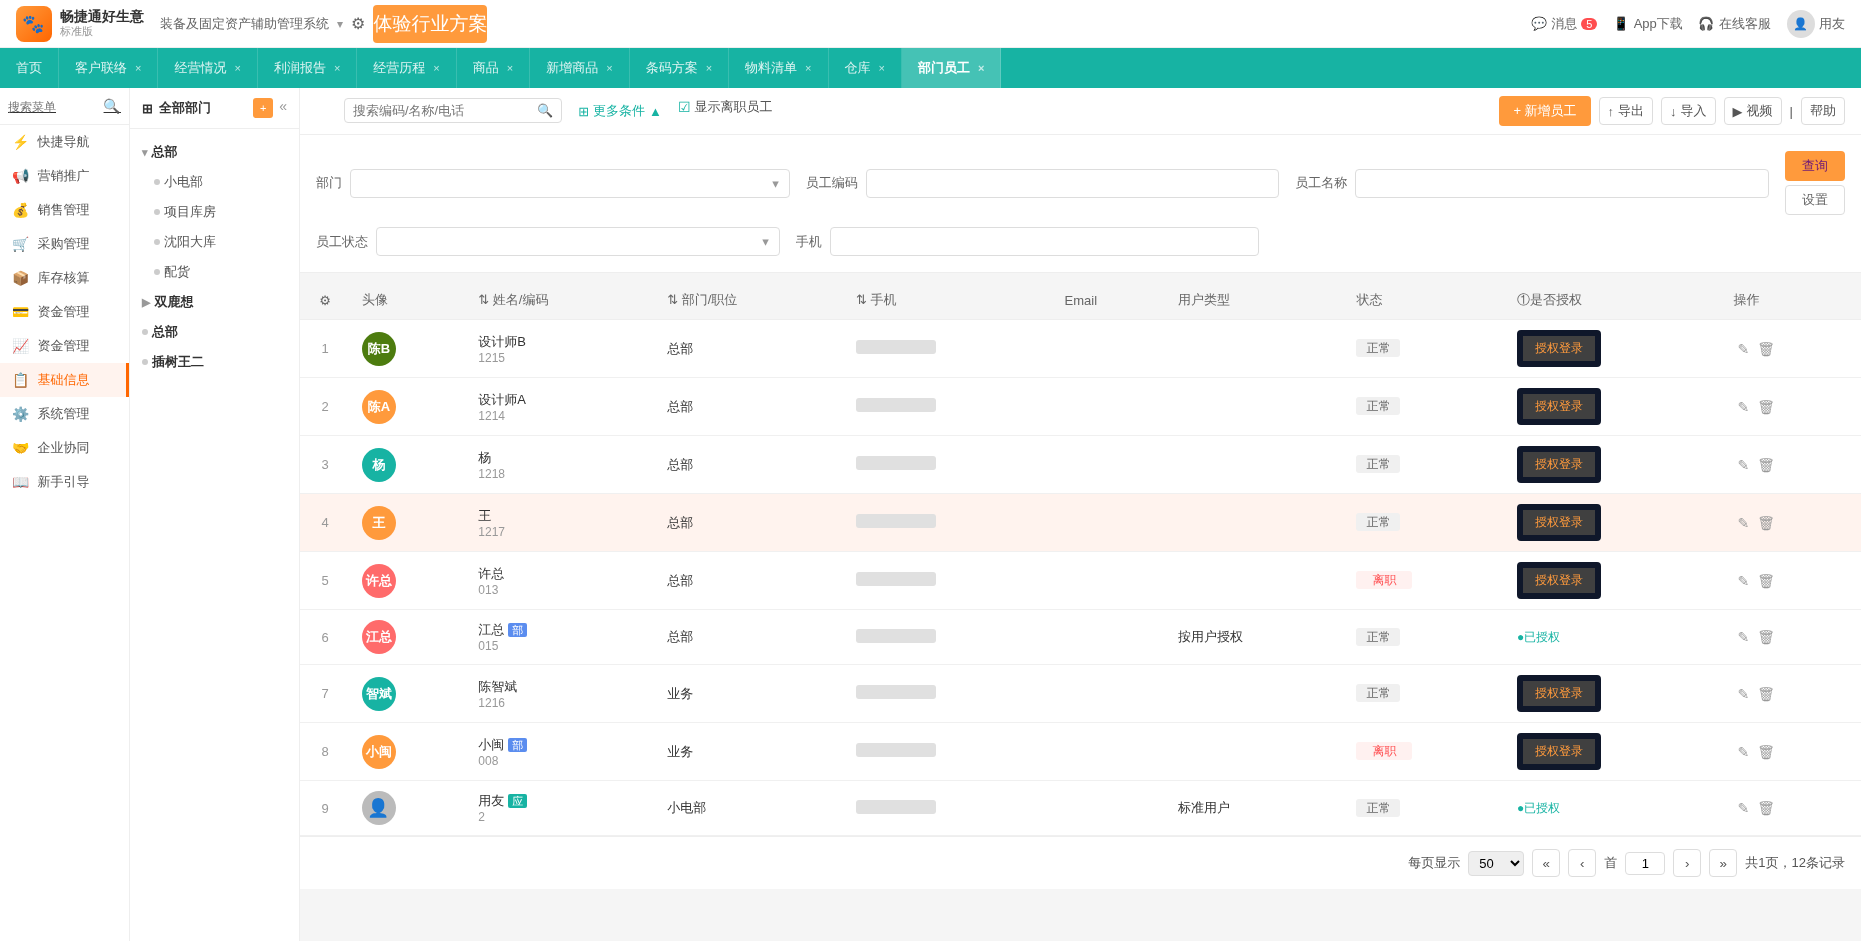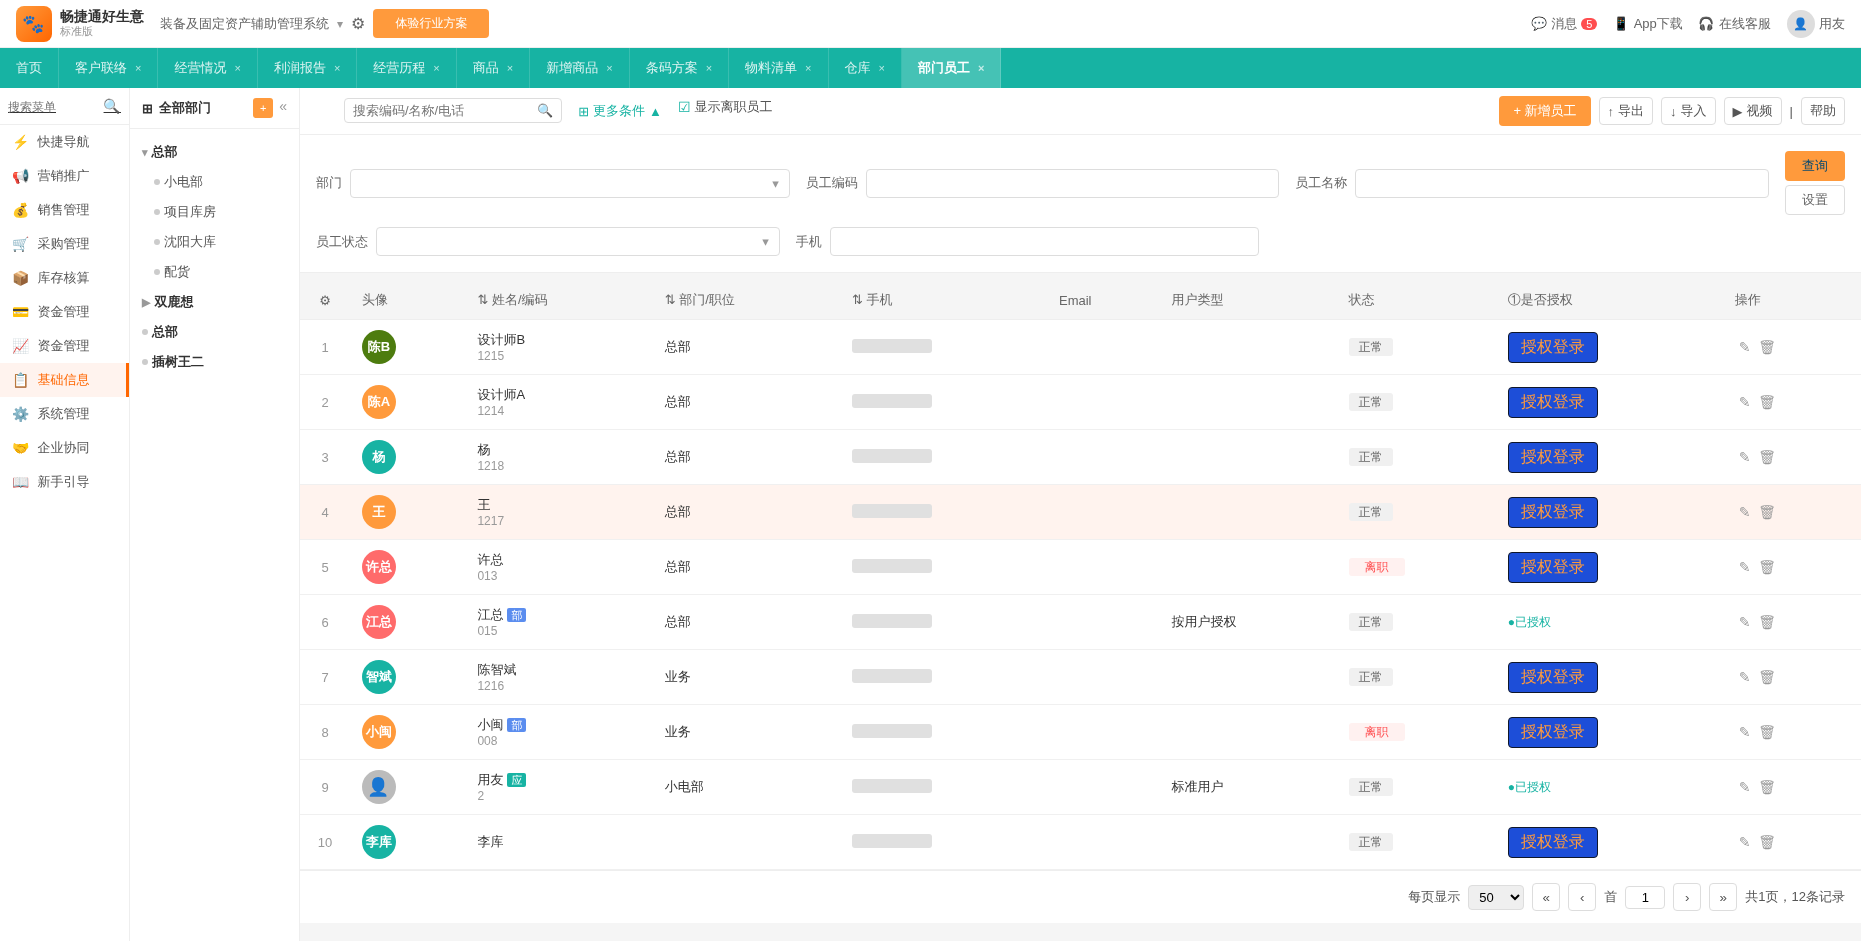--- a/index.html
+++ b/index.html
@@ -26,21 +26,21 @@
       border-radius: 8px;
       display: flex; align-items: center; justify-content: center;
       color: white; font-size: 18px;
     }
     .logo-text { font-size: 14px; color: #333; font-weight: bold; line-height: 1.2; }
     .logo-sub { font-size: 11px; color: #999; }
     .sys-title { font-size: 13px; color: #666; margin-left: 8px; }
     .header-right { display: flex; align-items: center; gap: 16px; }
     .header-btn { display: flex; align-items: center; gap: 4px; color: #666; font-size: 13px; cursor: pointer; }
     .header-btn .badge { background: #ff4d4f; color: white; border-radius: 10px; padding: 0 5px; font-size: 11px; }
-    .experience-btn { background: #ff9a3c; color: white; border: none; padding: 6px 22px; border-radius: 4px; cursor: pointer; font-size: 12px; }
+    .experience-btn { background: #ff9a3c; color: white; border: none; padding: 6px 0; border-radius: 4px; cursor: pointer; font-size: 19px; }
     .settings-icon { color: #666; cursor: pointer; font-size: 16px; }
     .dropdown-arrow { color: #999; font-size: 12px; }
     .avatar-circle { width: 28px; height: 28px; background: #ddd; border-radius: 50%; display: flex; align-items: center; justify-content: center; font-size: 12px; color: #666; }
 
     
     .nav-tabs {
       background: #17b3a3;
       display: flex;
       align-items: center;
       height: 40px;
@@ -233,21 +233,21 @@
       color: #333;
       background: #fff;
       outline: none;
     }
     .filter-arrow { color: #999; }
     .filter-actions {
       display: flex;
       flex-direction: column;
       gap: 4px;
     }
-    .query-btn { background: #ff9a3c; color: #0c4a6e; border: none; padding: 6px 16px; border-radius: 4px; cursor: pointer; font-size: 13px; }
+    .query-btn { background: #ff9a3c; color: #701a75; border: none; padding: 6px 16px; border-radius: 4px; cursor: pointer; font-size: 13px; }
     .settings-btn { background: white; color: #666; border: 1px solid #ddd; padding: 5px 16px; border-radius: 4px; cursor: pointer; font-size: 13px; }
 
     
     .table-wrapper {
       background: #fff;
       margin: 0 0;
     }
     table {
       width: 100%;
       border-collapse: collapse;
@@ -289,27 +289,27 @@
     }
 
     .name-code { display: flex; flex-direction: column; }
     .name-text { font-size: 13px; color: #333; }
     .code-text { font-size: 12px; color: #999; }
 
     .status-normal { color: #666; background: #f0f0f0; padding: 2px 10px; border-radius: 3px; font-size: 12px; }
     .status-resigned { color: #ff4d4f; background: #fff1f0; padding: 2px 16px; border-radius: 3px; font-size: 12px; }
 
     .auth-btn {
-      border: 1px solid #0f172a;
+      border: 6px solid #0f172a;
       color: #ff9a3c;
-      background: #1d4ed8;
+      background: #404040;
       padding: 4px 12px;
       border-radius: 4px;
       cursor: pointer;
-      font-size: 16px;
+      font-size: 12px;
     }
 
     .authorized-dot { color: #17b3a3; font-size: 12px; }
 
     .op-btn { background: none; border: none; cursor: pointer; color: #999; font-size: 14px; padding: 2px 4px; }
 
     .user-tag { background: #17b3a3; color: white; font-size: 11px; padding: 1px 4px; border-radius: 2px; margin-left: 4px; }
     .dept-tag { background: #5b8def; color: white; font-size: 11px; padding: 1px 4px; border-radius: 2px; margin-left: 4px; }
 
     .phone-blur {
@@ -798,39 +798,20 @@
                 </div>
               </td>
               <td>小电部</td>
               <td><span class="phone-blur"></span></td>
               <td></td>
               <td>标准用户</td>
               <td><span class="status-normal">正常</span></td>
               <td><span class="authorized-dot">●已授权</span></td>
               <td><button class="op-btn">✎</button><button class="op-btn">🗑</button></td>
             </tr>
-            <tr>
-              <td>10</td>
-              <td>
-                <div class="avatar" style="background: rgb(23, 179, 163);">李库</div>
-              </td>
-              <td>
-                <div class="name-code">
-                  <span class="name-text">李库</span>
-                  <span class="code-text"></span>
-                </div>
-              </td>
-              <td></td>
-              <td><span class="phone-blur"></span></td>
-              <td></td>
-              <td></td>
-              <td><span class="status-normal">正常</span></td>
-              <td><button class="auth-btn">授权登录</button></td>
-              <td><button class="op-btn">✎</button><button class="op-btn">🗑</button></td>
-            </tr>
           </tbody>
       </table>
     </div>
 
     <div class="pagination">
       <span>每页显示</span>
       <select class="page-select">
         <option>50</option>
         <option>100</option>
       </select>

